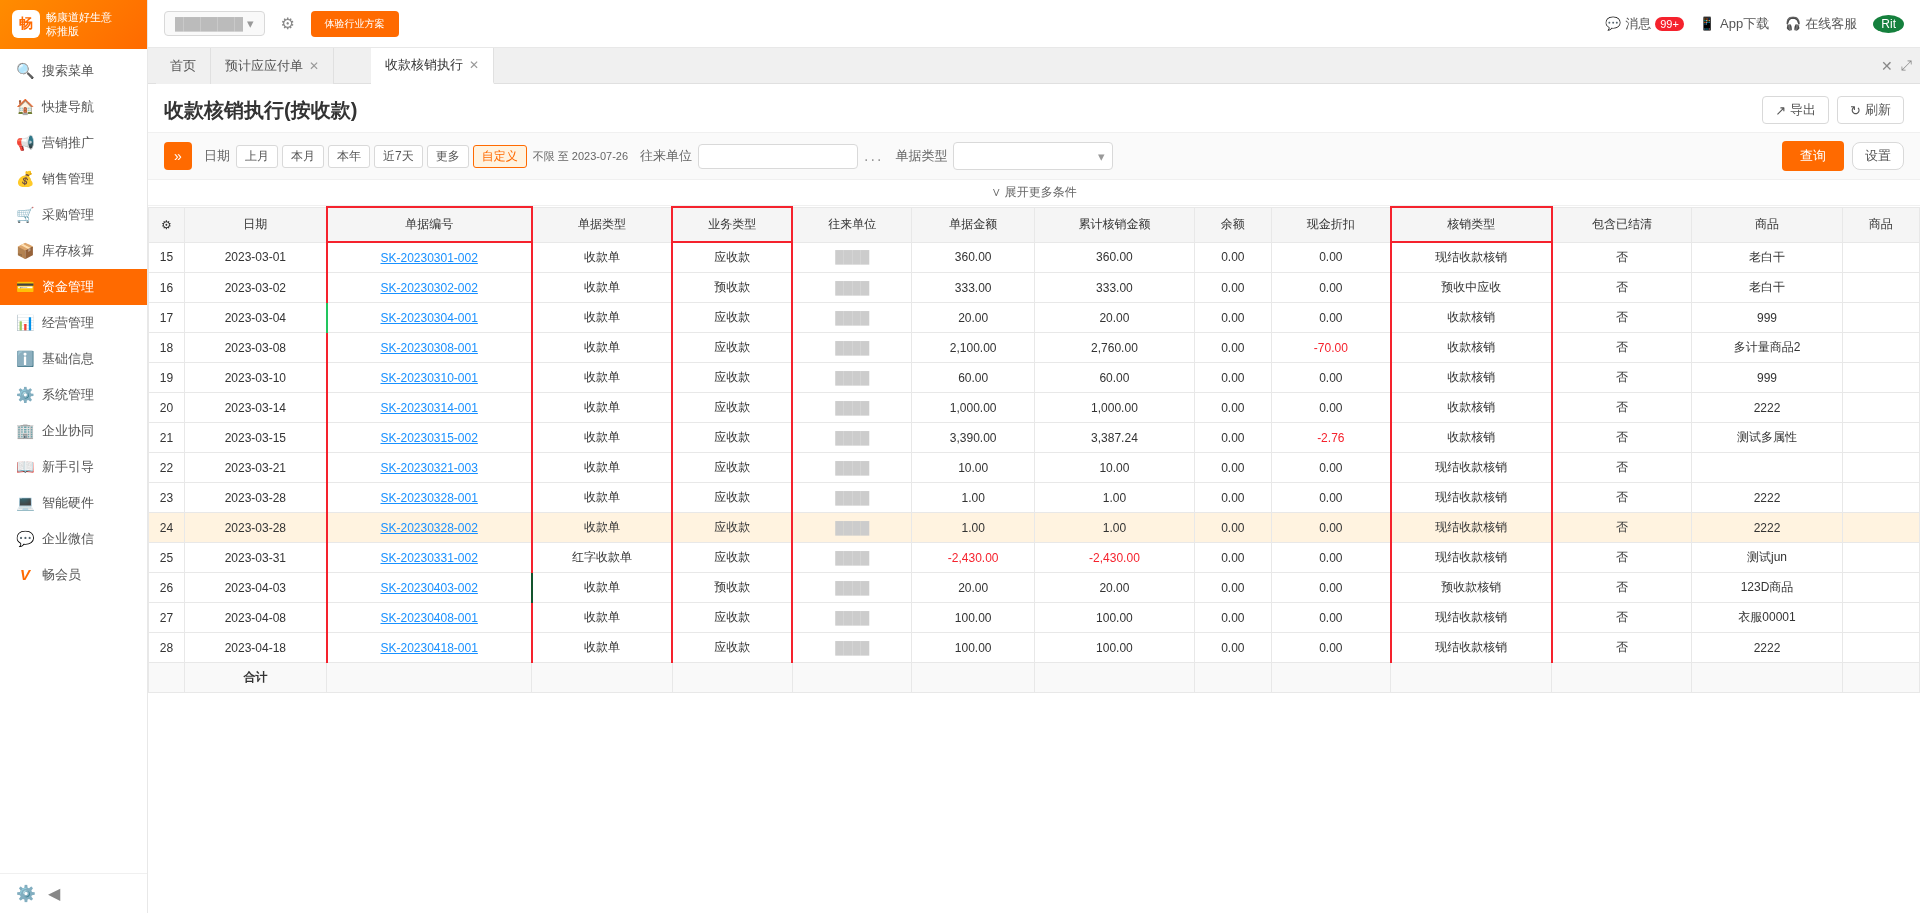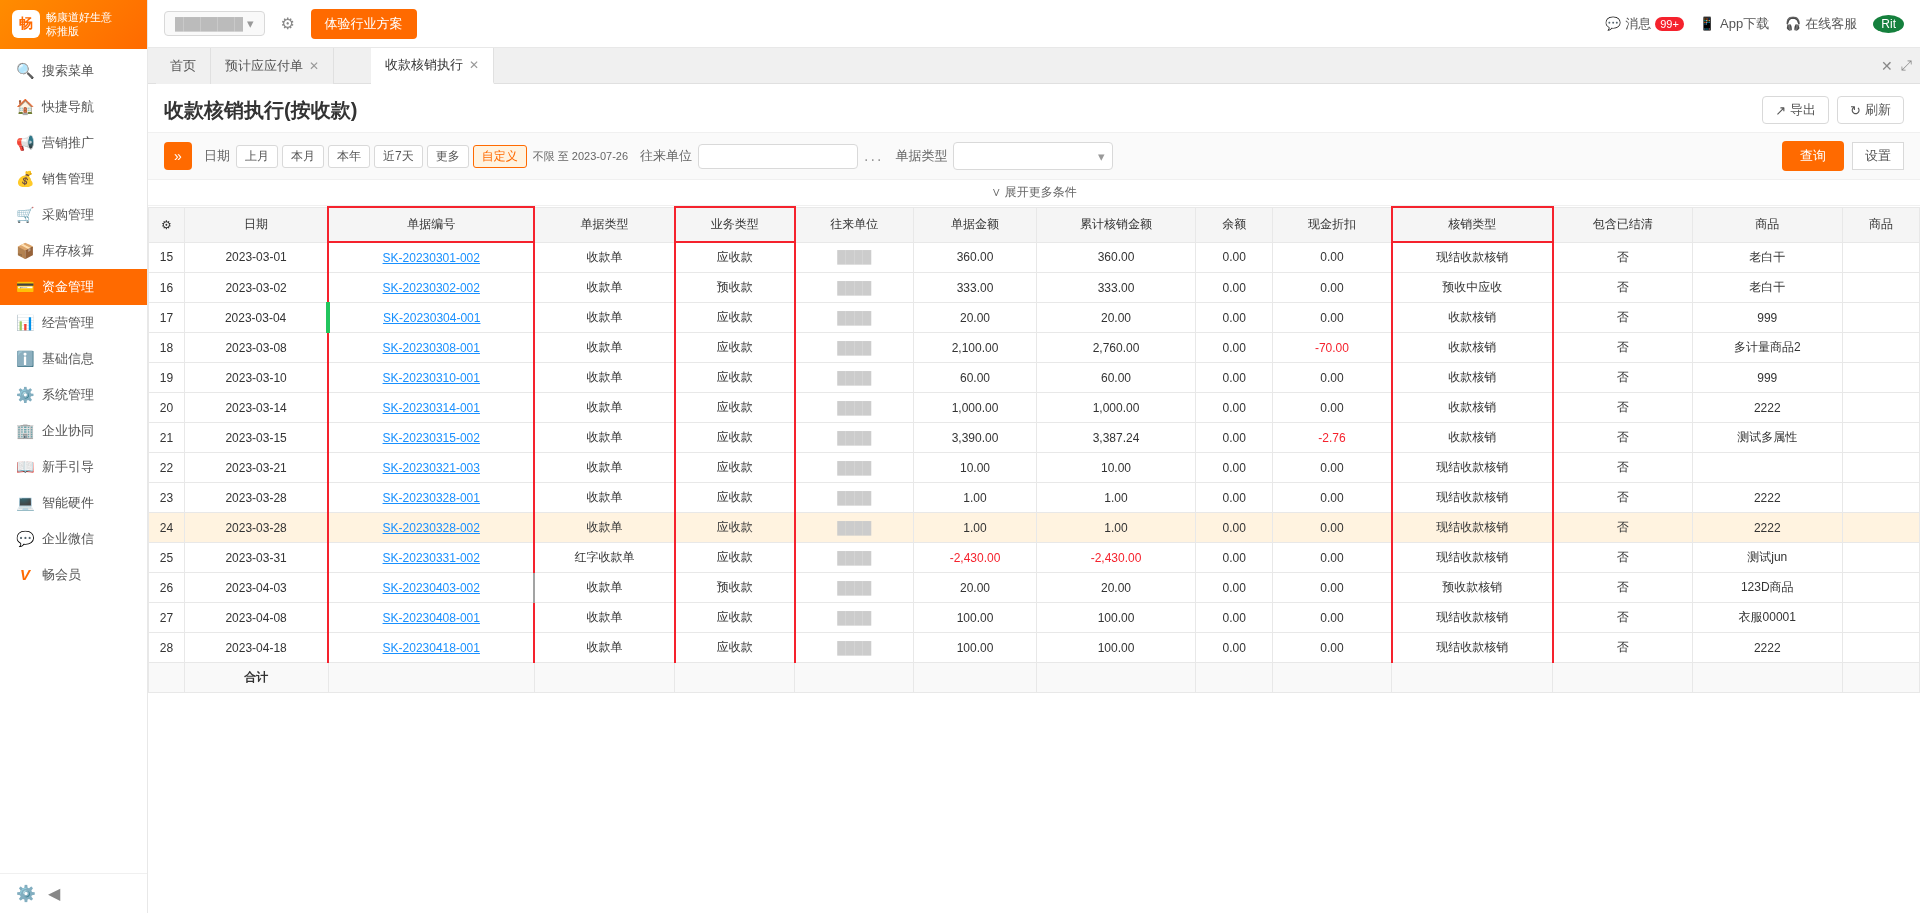--- a/index.html
+++ b/index.html
@@ -17,21 +17,21 @@
     .sidebar-bottom { padding: 10px 16px; display: flex; align-items: center; gap: 12px; border-top: 1px solid #f0f0f0; }
 
     
     .main { flex: 1; display: flex; flex-direction: column; overflow: hidden; }
 
     
     .topbar { background: #fff; border-bottom: 1px solid #e8e8e8; padding: 0 16px; height: 48px; display: flex; align-items: center; gap: 12px; flex-shrink: 0; }
     .topbar-title-area { display: flex; align-items: center; gap: 8px; flex: 1; }
     .topbar-select { border: 1px solid #d9d9d9; border-radius: 4px; padding: 4px 10px; font-size: 13px; background: #f9f9f9; color: #555; display: flex; align-items: center; gap: 4px; cursor: pointer; }
     .topbar-gear { width: 30px; height: 30px; display: flex; align-items: center; justify-content: center; cursor: pointer; color: #888; font-size: 16px; }
-    .btn-orange { background: #ff6a00; color: white; border: none; border-radius: 4px; padding: 6px 14px; cursor: pointer; font-size: 13px; }
+    .btn-orange { background: #ff6a00; color: white; border: none; border-radius: 4px; padding: 6px 14px; cursor: pointer; font-size: 10px; }
     .topbar-right { display: flex; align-items: center; gap: 16px; }
     .topbar-right-item { display: flex; align-items: center; gap: 4px; color: #555; cursor: pointer; font-size: 13px; }
     .badge { background: #f5222d; color: white; border-radius: 10px; padding: 1px 5px; font-size: 11px; }
 
     
     .tabs { background: #f0f0f0; border-bottom: 1px solid #e0e0e0; display: flex; align-items: center; height: 36px; flex-shrink: 0; padding: 0 8px; }
     .tab { padding: 0 14px; height: 36px; display: flex; align-items: center; gap: 6px; cursor: pointer; font-size: 13px; color: #555; border-right: 1px solid #e0e0e0; background: #f0f0f0; }
     .tab.active { background: #fff; color: #333; border-bottom: 2px solid #fff; margin-left: 37px; }
     .tab-close { color: #999; font-size: 12px; cursor: pointer; }
     .tabs-right { margin-left: auto; display: flex; align-items: center; gap: 8px; color: #888; font-size: 16px; }
@@ -49,21 +49,21 @@
     .filter-group { display: flex; align-items: center; gap: 6px; }
     .filter-label { color: #666; font-size: 13px; white-space: nowrap; }
     .filter-date-btns { display: flex; gap: 4px; align-items: center; }
     .date-btn { padding: 2px 8px; border: 1px solid #d9d9d9; border-radius: 3px; cursor: pointer; font-size: 12px; color: #555; background: #fff; }
     .date-btn.active { background: #fff3e0; border-color: #ff6a00; color: #ff6a00; }
     .filter-date-sub { font-size: 11px; color: #666; text-align: right; }
     .filter-input { border: 1px solid #d9d9d9; border-radius: 4px; padding: 4px 8px; font-size: 13px; width: 180px; }
     .filter-dots { color: #999; font-size: 16px; letter-spacing: 2px; }
     .filter-select { border: 1px solid #d9d9d9; border-radius: 4px; padding: 4px 8px; font-size: 13px; width: 160px; background: #fff; display: flex; align-items: center; justify-content: space-between; cursor: pointer; }
     .btn-query { background: #ff6a00; color: white; border: none; border-radius: 4px; padding: 6px 18px; cursor: pointer; font-size: 13px; }
-    .btn-setting { border: 1px solid #d9d9d9; background: #fff; border-radius: 0; padding: 4px 12px; cursor: pointer; font-size: 13px; color: #555; }
+    .btn-setting { border: 1px solid #d9d9d9; background: #fff; border-radius: 8px; padding: 4px 12px; cursor: pointer; font-size: 13px; color: #555; }
     .expand-row { text-align: center; padding: 4px; color: #666; font-size: 12px; cursor: pointer; border-bottom: 1px solid #f0f0f0; }
 
     
     .table-wrap { flex: 1; overflow: auto; }
     table { width: 100%; border-collapse: collapse; font-size: 12px; }
     thead tr { background: #f5f5f5; }
     th { padding: 8px 10px; border: 1px solid #e8e8e8; text-align: center; color: #333; font-weight: normal; white-space: nowrap; position: sticky; top: 0; background: #f5f5f5; z-index: 1; }
     td { padding: 6px 10px; border: 1px solid #e8e8e8; text-align: center; color: #333; white-space: nowrap; }
     tr.highlighted td { background: #fff3e0; }
     .link { color: #1890ff; cursor: pointer; text-decoration: underline; }
@@ -305,21 +305,21 @@
               <td>0.00</td>
               <td>0.00</td>
               <td style="border-left:2px solid #f5222d;border-right:2px solid #f5222d;">预收中应收</td>
               <td>否</td>
               <td>老白干</td>
               <td></td>
             </tr>
             <tr>
               <td>17</td>
               <td>2023-03-04</td>
-              <td class="link" style="border-left:4px solid #22c55e;border-right:2px solid #f5222d;">SK-20230304-001</td>
+              <td class="link" style="border-left:2px solid #22c55e;border-right:2px solid #f5222d;">SK-20230304-001</td>
               <td>收款单</td>
               <td style="border-left:2px solid #f5222d;border-right:2px solid #f5222d;">应收款</td>
               <td style="color:#ccc;">████</td>
               <td>20.00</td>
               <td>20.00</td>
               <td>0.00</td>
               <td>0.00</td>
               <td style="border-left:2px solid #f5222d;border-right:2px solid #f5222d;">收款核销</td>
               <td>否</td>
               <td>999</td>
@@ -449,21 +449,21 @@
               <td>0.00</td>
               <td>0.00</td>
               <td style="border-left:2px solid #f5222d;border-right:2px solid #f5222d;">现结收款核销</td>
               <td>否</td>
               <td>测试jun</td>
               <td></td>
             </tr>
             <tr>
               <td>26</td>
               <td>2023-04-03</td>
-              <td class="link" style="border-left:2px solid #f5222d;border-right:2px solid #a3a3a3;margin-left:27px;">SK-20230403-002</td>
+              <td class="link" style="border-left:2px solid #f5222d;border-right:2px solid #14532d;margin-left:27px;">SK-20230403-002</td>
               <td>收款单</td>
               <td style="border-left:2px solid #f5222d;border-right:2px solid #f5222d;">预收款</td>
               <td style="color:#ccc;">████</td>
               <td>20.00</td>
               <td>20.00</td>
               <td>0.00</td>
               <td>0.00</td>
               <td style="border-left:2px solid #f5222d;border-right:2px solid #f5222d;">预收款核销</td>
               <td>否</td>
               <td>123D商品</td>

